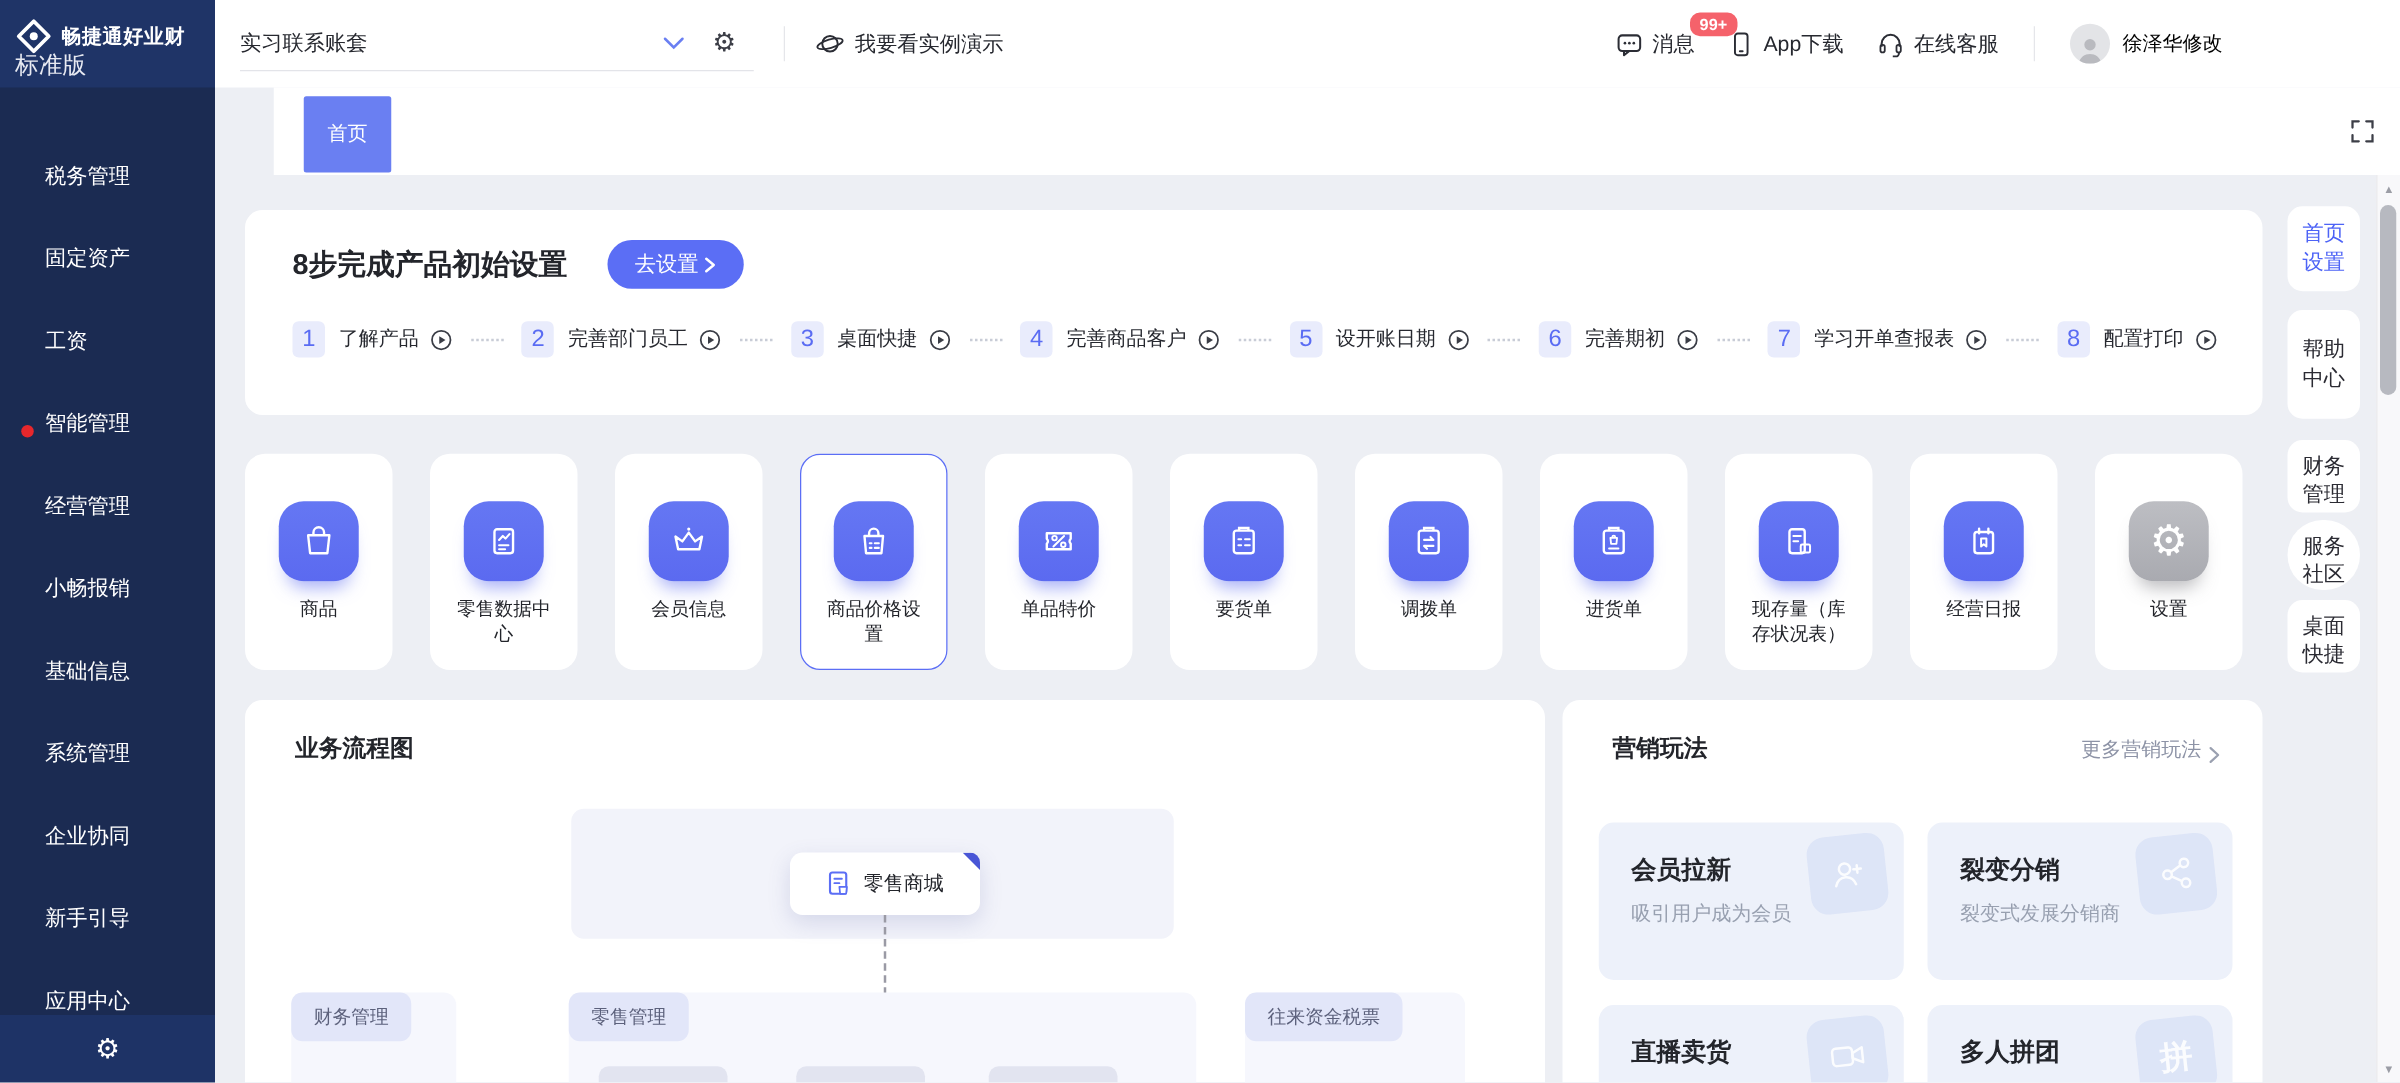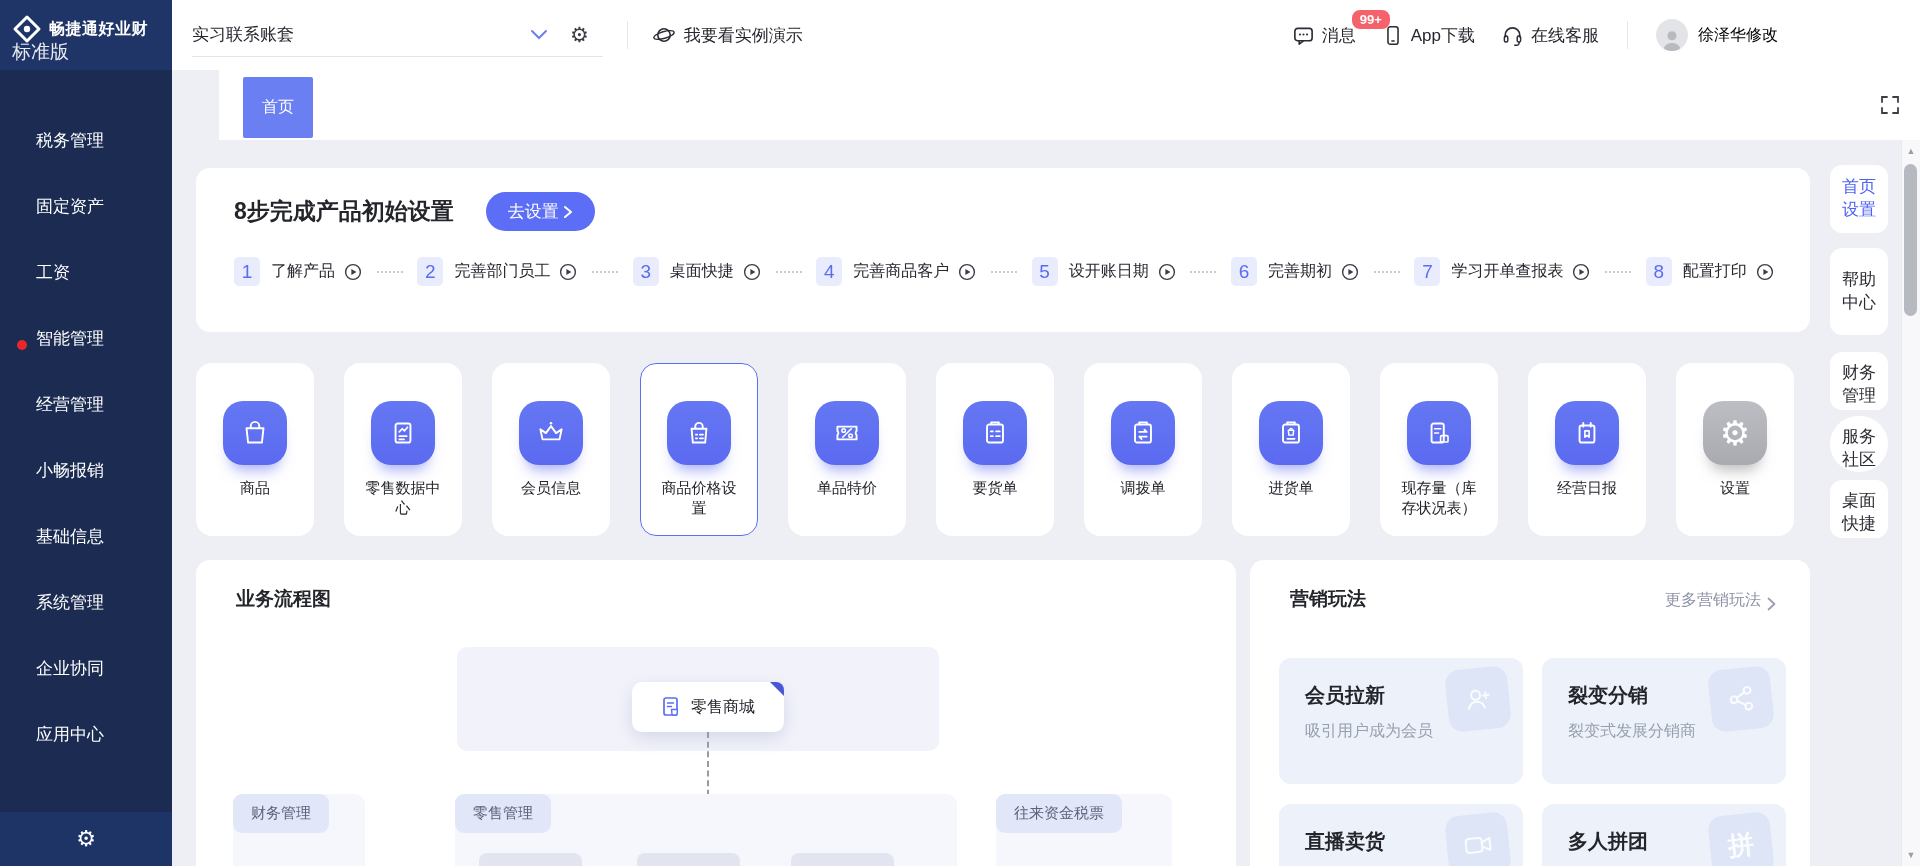--- a/index.html
+++ b/index.html
@@ -183,20 +183,23 @@
           <span>小畅报销</span>
         </div>
       <div class="menu-item">
           <span>基础信息</span>
         </div>
       <div class="menu-item">
           <span>系统管理</span>
         </div>
       <div class="menu-item">
           <span>企业协同</span>
+        </div>
+      <div class="menu-item">
+          <span>新手引导</span>
         </div>
       <div class="menu-item">
           <span>应用中心</span>
         </div>
     </nav>
     <div class="sidebar-footer">
       <span class="gear-glyph">⚙</span>
     </div>
   </aside>
 

